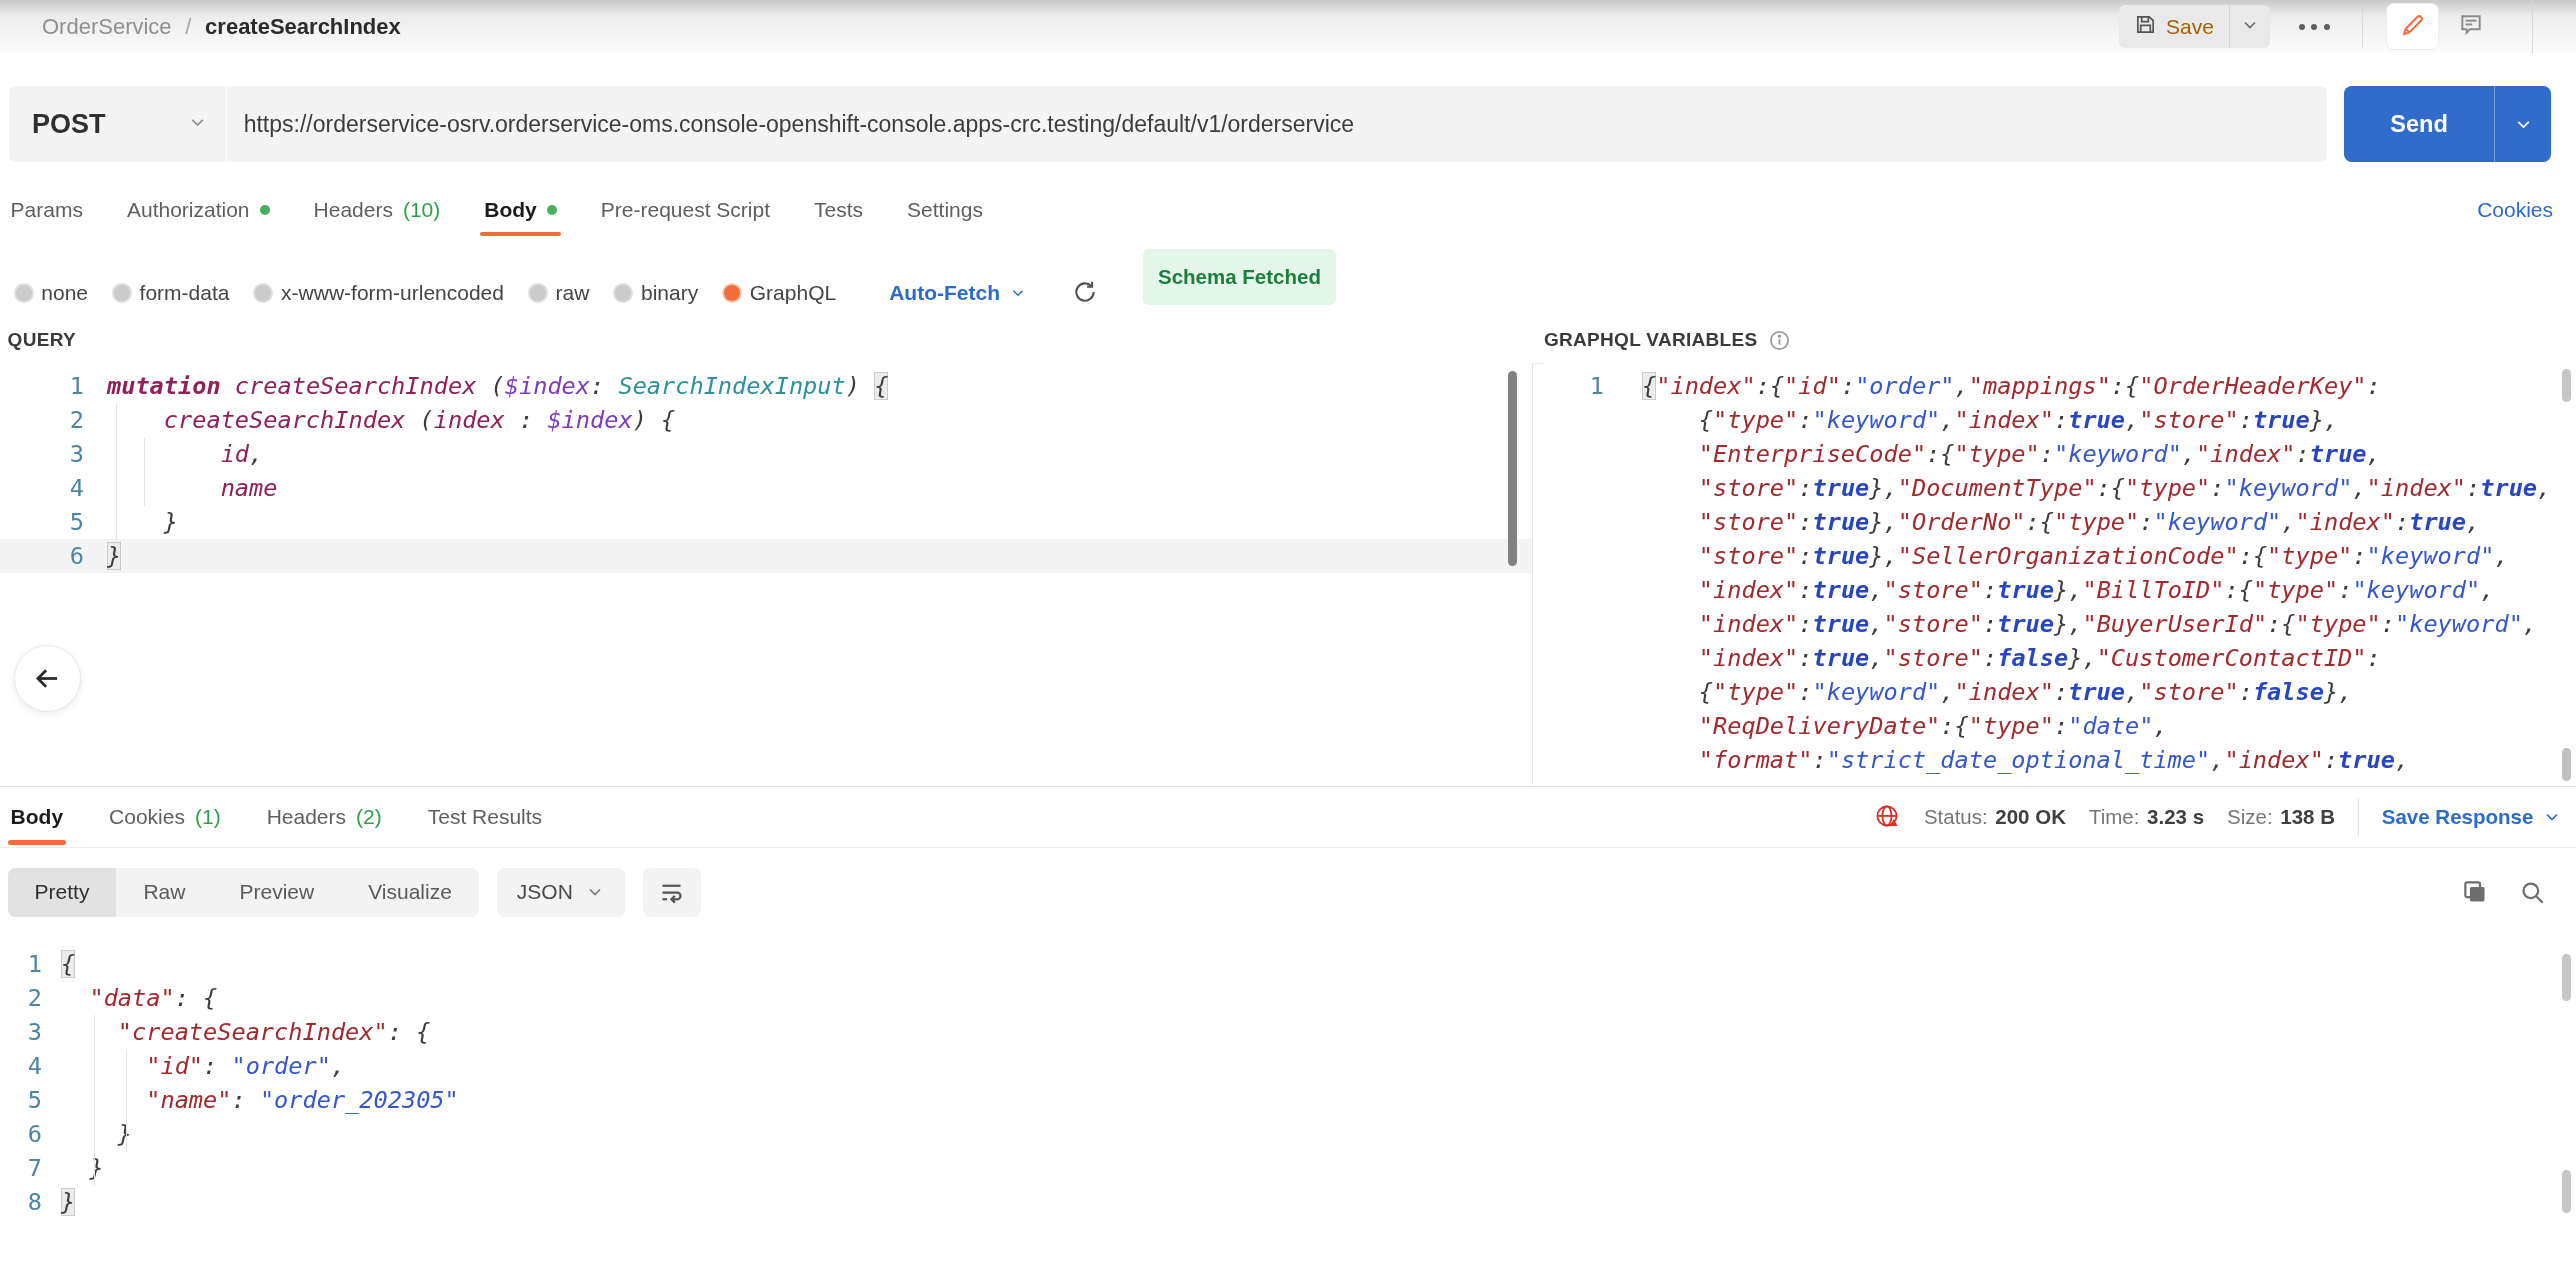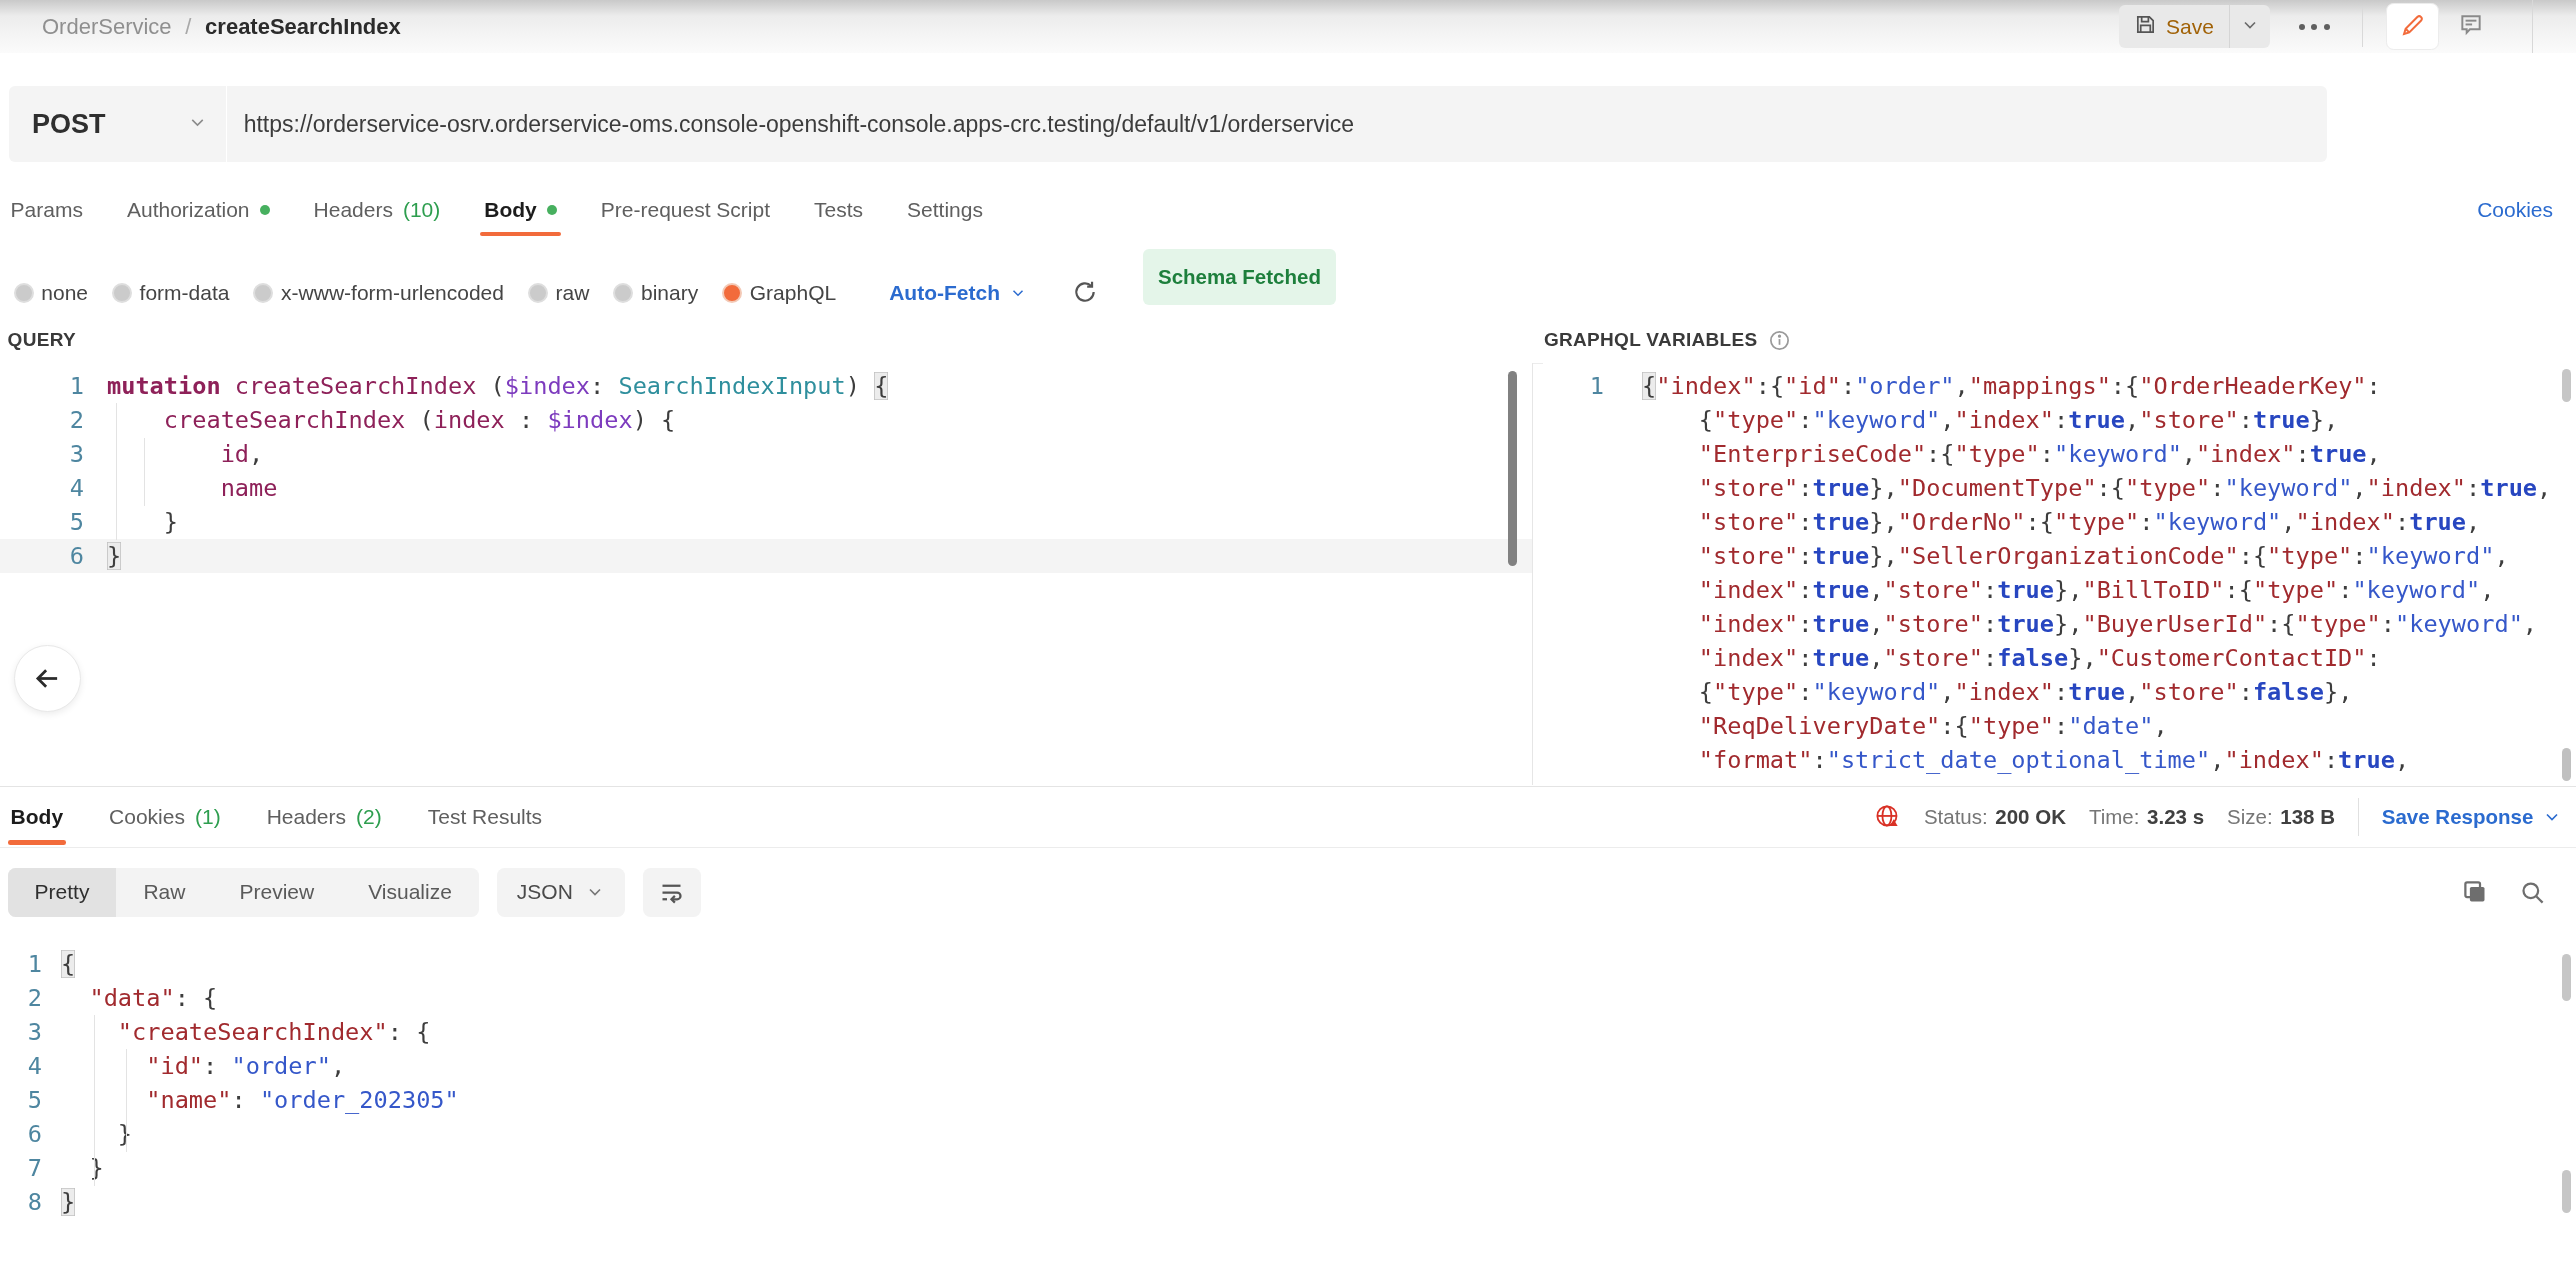--- a/index.html
+++ b/index.html
@@ -63,21 +63,21 @@
   .pane-title { position:absolute; top:0; height:44px; display:flex; align-items:center; gap:10.6px; font-size:19px; font-weight:700; color:#3a3a3a; letter-spacing:0.3px; }
   .qt { left:7.6px; } .vt { left:1544px; }
   .hline { position:absolute; left:0; width:2576px; height:0.8px; background:#ececec; }
   .editor { position:absolute; overflow:hidden; background:#fff; }
   .query-editor { left:0; top:363px; width:1532px; height:422px; padding-top:6px; }
   .vars-editor  { left:1543px; top:363px; width:1033px; height:422px; padding-top:6px; }
   .resp-editor  { left:0; top:939px; width:2576px; height:333px; padding-top:7.6px; }
   .cl { display:flex; height:34px; line-height:34px; font-family:"DejaVu Sans Mono", monospace; font-size:23.6px; }
   .cl.active-line { background:#f4f4f4; }
   .ln { flex:none; text-align:right; color:#4e86a0; }
-  .ct { white-space:pre; }
+  .ct { white-space:pre;font-style:italic; }
   .query-editor .ln { width:84px; } .query-editor .ct { margin-left:23px; }
   .vars-editor  .ln { width:61px; }  .vars-editor  .ct { margin-left:38px; }
   .resp-editor  .ln { width:42px; }  .resp-editor  .ct { margin-left:19px; }
   .tk-p  { color:#3d3d3d; }
   .tk-k  { color:#a12a2e; }
   .tk-s  { color:#3557c9; }
   .tk-b  { color:#2746c0; font-weight:700; }
   .tk-kw { color:#8e2159; font-weight:700; }
   .tk-nm { color:#8e2159; }
   .tk-vr { color:#7d3bbe; }
@@ -176,20 +176,29 @@
         <span>
           <svg width="21" height="21" viewBox="0 0 24 24" fill="none" stroke="#8c8c8c" stroke-width="1.8">
               <polyline points="6,9 12,15 18,9"></polyline>
             </svg>
         </span>
       </div>
       <div class="url-box">
         <span class="url-text">https://orderservice-osrv.orderservice-oms.console-openshift-console.apps-crc.testing/default/v1/orderservice</span>
       </div>
     </div>
+    <div class="send-btn">
+      <span class="send-label">Send</span>
+      <span class="send-split"></span>
+      <span class="send-caret">
+        <svg width="21" height="21" viewBox="0 0 24 24" fill="none" stroke="#ffffff" stroke-width="2">
+            <polyline points="6,9 12,15 18,9"></polyline>
+          </svg>
+      </span>
+    </div>
   </section>
 
   <nav class="req-tabs">
     <div class="req-tab">
         <span class="lbl">Params</span>
       </div>
     <div class="req-tab">
         <span class="lbl">Authorization</span>
         <span class="gdot"></span>
       </div>

